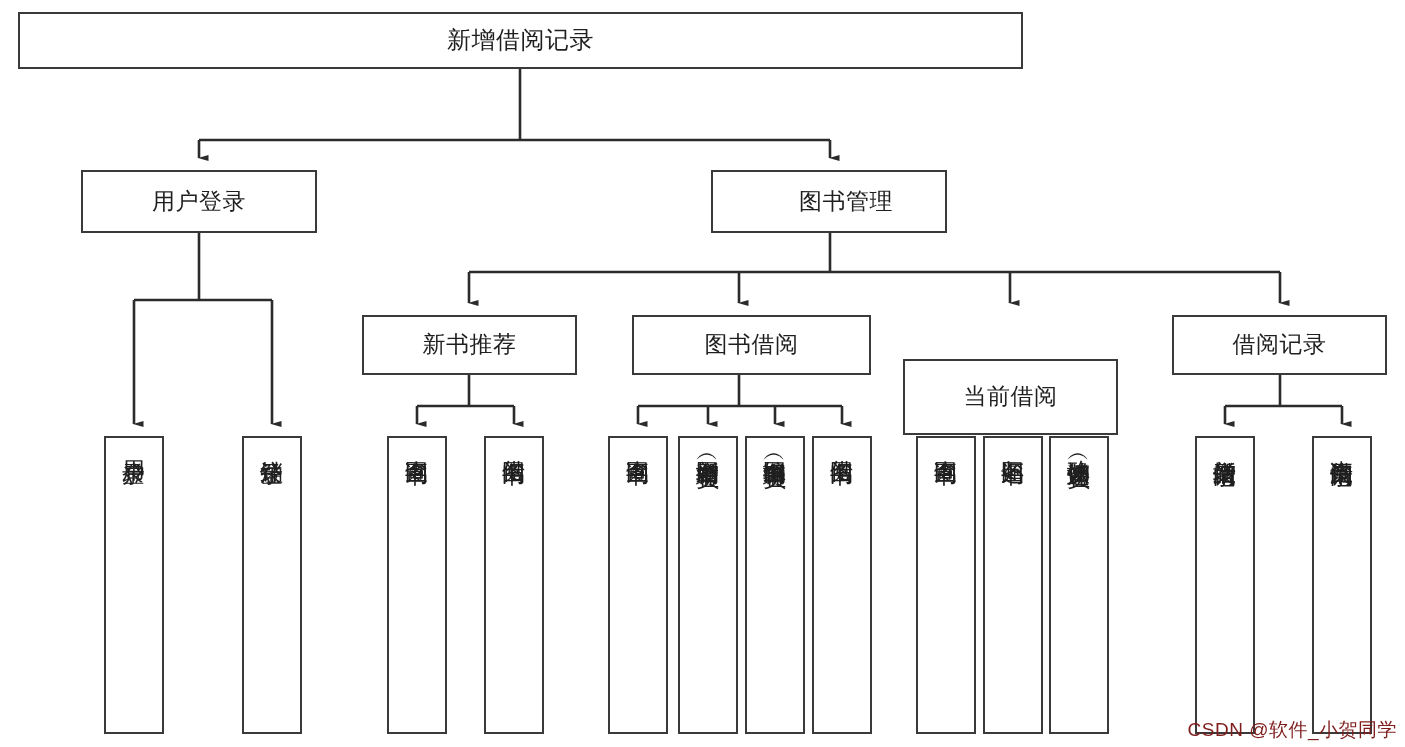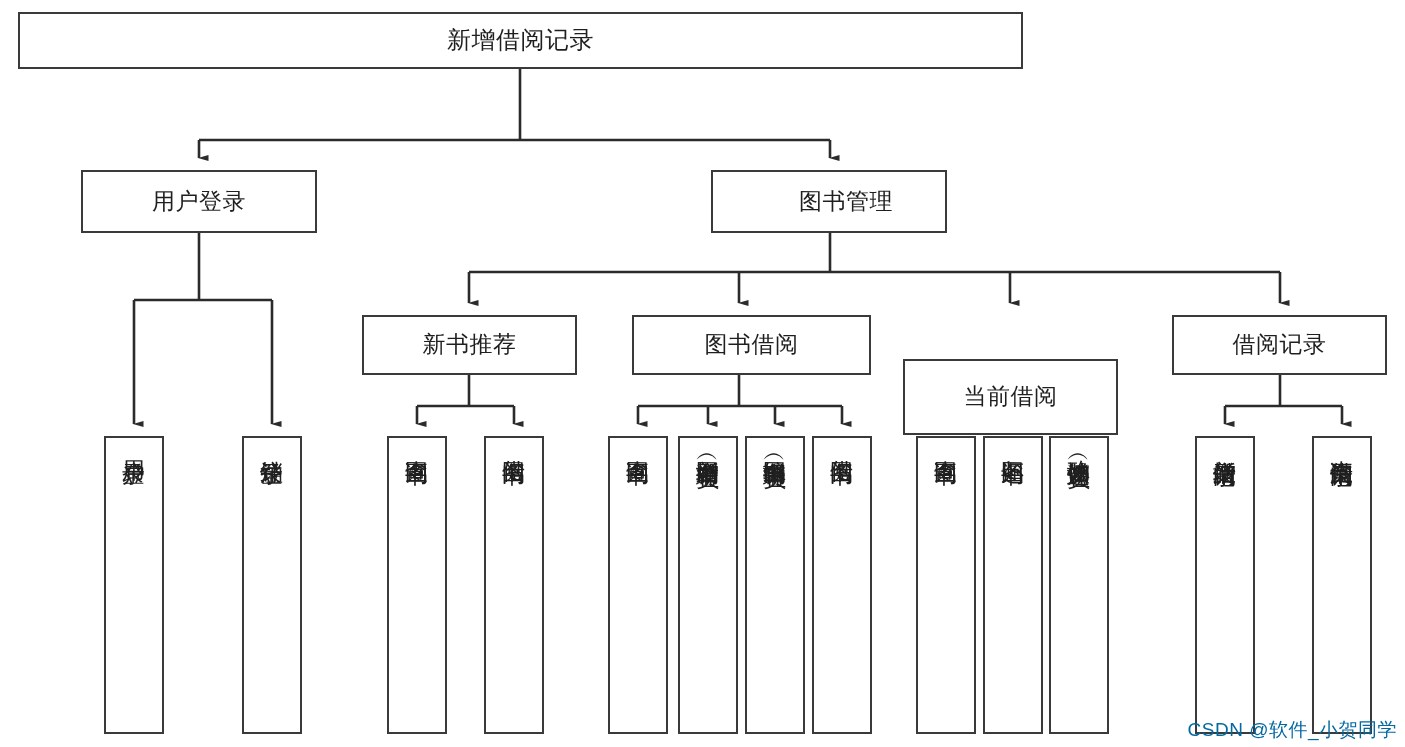--- a/index.html
+++ b/index.html
@@ -62,21 +62,21 @@
     left: 0; top: 0;
     width: 1405px;
     height: 747px;
     pointer-events: none;
   }
   #watermark {
     position: absolute;
     right: 8px;
     bottom: 4px;
     font-size: 19px;
-    color: #0369a1;
+    color: #7f1d1d;
     letter-spacing: 0.5px;
     white-space: nowrap;
     user-select: none;
   }
 </style>
 </head>
 <body>
 
 <div id="diagram-root">
 

